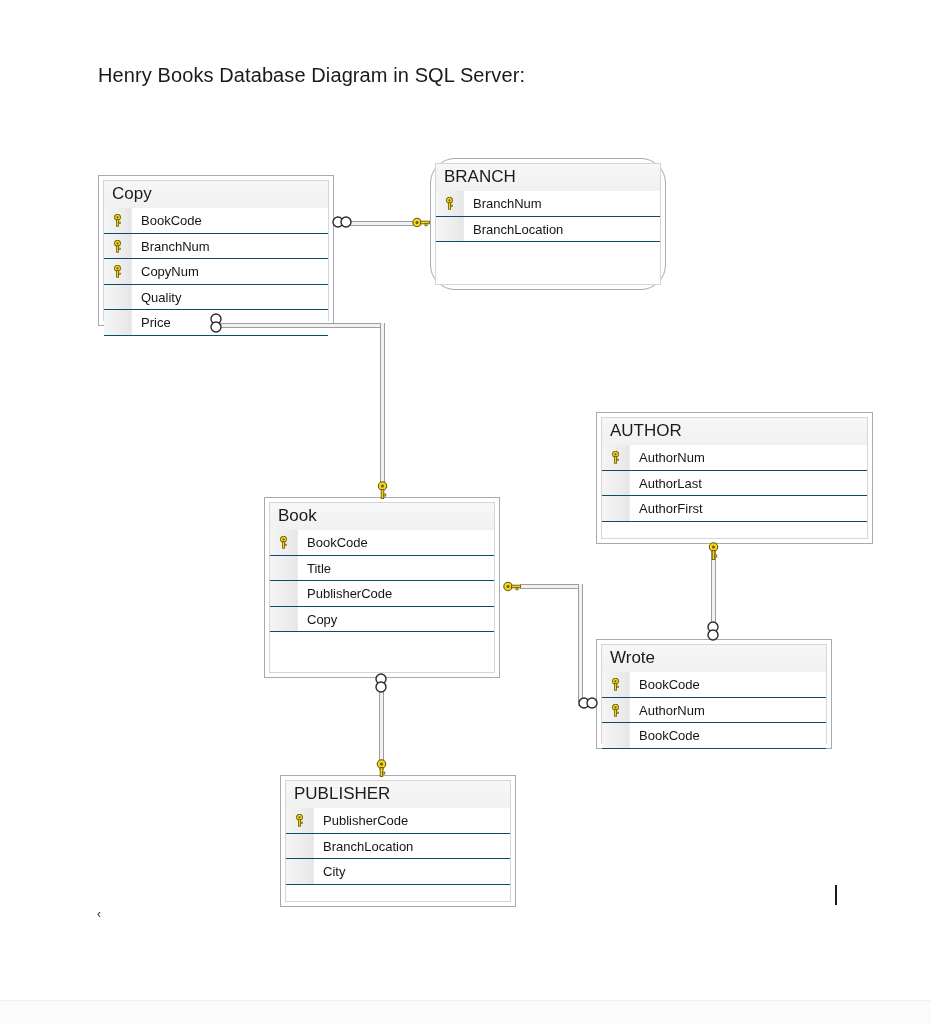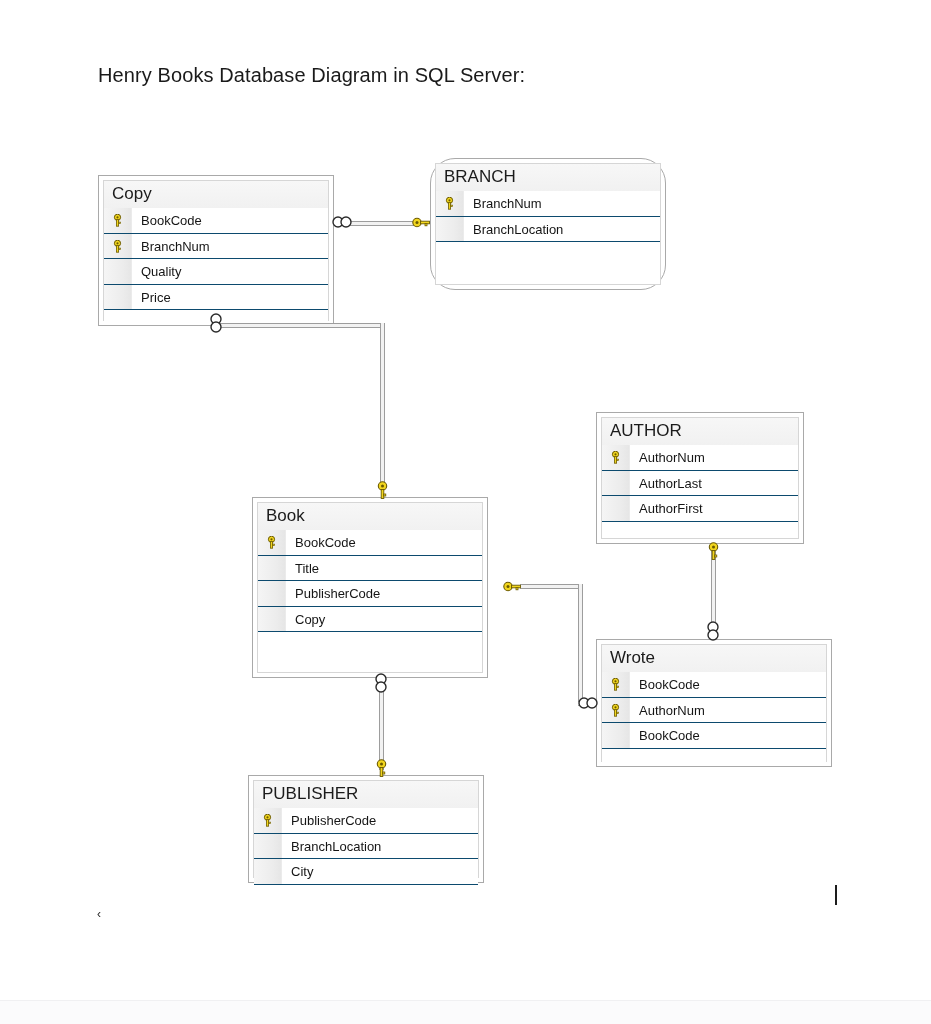--- a/index.html
+++ b/index.html
@@ -176,20 +176,31 @@
               <svg class="key-icon" width="11" height="13" viewBox="0 0 11 13">
                 <circle cx="5.5" cy="3.3" r="3.1" fill="#f2d61e" stroke="#6b5a00" stroke-width="1"></circle>
                 <circle cx="5.5" cy="3.3" r="1.1" fill="#6b5a00"></circle>
                 <rect x="4.4" y="5.6" width="2.2" height="6.6" fill="#f2d61e" stroke="#6b5a00" stroke-width="0.8"></rect>
                 <rect x="6.4" y="8.1" width="2.0" height="1.5" fill="#f2d61e" stroke="#6b5a00" stroke-width="0.7"></rect>
               </svg>
             </span>
             <span class="db-col-name">BranchNum</span>
           </div>
           <div class="db-row">
+            <span class="db-gutter">
+              <svg class="key-icon" width="11" height="13" viewBox="0 0 11 13">
+                <circle cx="5.5" cy="3.3" r="3.1" fill="#f2d61e" stroke="#6b5a00" stroke-width="1"></circle>
+                <circle cx="5.5" cy="3.3" r="1.1" fill="#6b5a00"></circle>
+                <rect x="4.4" y="5.6" width="2.2" height="6.6" fill="#f2d61e" stroke="#6b5a00" stroke-width="0.8"></rect>
+                <rect x="6.4" y="8.1" width="2.0" height="1.5" fill="#f2d61e" stroke="#6b5a00" stroke-width="0.7"></rect>
+              </svg>
+            </span>
+            <span class="db-col-name">CopyNum</span>
+          </div>
+          <div class="db-row">
             <span class="db-gutter"></span>
             <span class="db-col-name">Quality</span>
           </div>
           <div class="db-row">
             <span class="db-gutter"></span>
             <span class="db-col-name">Price</span>
           </div>
           <div class="db-filler"></div>
         </div>
       </div>
@@ -212,21 +223,21 @@
           </div>
           <div class="db-row">
             <span class="db-gutter"></span>
             <span class="db-col-name">BranchLocation</span>
           </div>
           <div class="db-filler"></div>
         </div>
       </div>
     </div>
 
-    <div class="db-table" id="tbl-book" style="left:252px; top:497px; width:236px; height:181px;">
+    <div class="db-table" id="tbl-book" style="left:264px; top:497px; width:236px; height:181px;">
       <div class="db-table-inner">
         <div class="db-table-title">Book</div>
         <div class="db-rows">
           <div class="db-row">
             <span class="db-gutter">
               <svg class="key-icon" width="11" height="13" viewBox="0 0 11 13">
                 <circle cx="5.5" cy="3.3" r="3.1" fill="#f2d61e" stroke="#6b5a00" stroke-width="1"></circle>
                 <circle cx="5.5" cy="3.3" r="1.1" fill="#6b5a00"></circle>
                 <rect x="4.4" y="5.6" width="2.2" height="6.6" fill="#f2d61e" stroke="#6b5a00" stroke-width="0.8"></rect>
                 <rect x="6.4" y="8.1" width="2.0" height="1.5" fill="#f2d61e" stroke="#6b5a00" stroke-width="0.7"></rect>
@@ -244,21 +255,21 @@
           </div>
           <div class="db-row">
             <span class="db-gutter"></span>
             <span class="db-col-name">Copy</span>
           </div>
           <div class="db-filler"></div>
         </div>
       </div>
     </div>
 
-    <div class="db-table" id="tbl-author" style="left:596px; top:412px; width:208px; height:132px;">
+    <div class="db-table" id="tbl-author" style="left:596px; top:412px; width:277px; height:132px;">
       <div class="db-table-inner">
         <div class="db-table-title">AUTHOR</div>
         <div class="db-rows">
           <div class="db-row">
             <span class="db-gutter">
               <svg class="key-icon" width="11" height="13" viewBox="0 0 11 13">
                 <circle cx="5.5" cy="3.3" r="3.1" fill="#f2d61e" stroke="#6b5a00" stroke-width="1"></circle>
                 <circle cx="5.5" cy="3.3" r="1.1" fill="#6b5a00"></circle>
                 <rect x="4.4" y="5.6" width="2.2" height="6.6" fill="#f2d61e" stroke="#6b5a00" stroke-width="0.8"></rect>
                 <rect x="6.4" y="8.1" width="2.0" height="1.5" fill="#f2d61e" stroke="#6b5a00" stroke-width="0.7"></rect>
@@ -272,21 +283,21 @@
           </div>
           <div class="db-row">
             <span class="db-gutter"></span>
             <span class="db-col-name">AuthorFirst</span>
           </div>
           <div class="db-filler"></div>
         </div>
       </div>
     </div>
 
-    <div class="db-table" id="tbl-wrote" style="left:596px; top:639px; width:236px; height:128px;">
+    <div class="db-table" id="tbl-wrote" style="left:596px; top:639px; width:236px; height:110px;">
       <div class="db-table-inner">
         <div class="db-table-title">Wrote</div>
         <div class="db-rows">
           <div class="db-row">
             <span class="db-gutter">
               <svg class="key-icon" width="11" height="13" viewBox="0 0 11 13">
                 <circle cx="5.5" cy="3.3" r="3.1" fill="#f2d61e" stroke="#6b5a00" stroke-width="1"></circle>
                 <circle cx="5.5" cy="3.3" r="1.1" fill="#6b5a00"></circle>
                 <rect x="4.4" y="5.6" width="2.2" height="6.6" fill="#f2d61e" stroke="#6b5a00" stroke-width="0.8"></rect>
                 <rect x="6.4" y="8.1" width="2.0" height="1.5" fill="#f2d61e" stroke="#6b5a00" stroke-width="0.7"></rect>
@@ -307,21 +318,21 @@
           </div>
           <div class="db-row">
             <span class="db-gutter"></span>
             <span class="db-col-name">BookCode</span>
           </div>
           <div class="db-filler"></div>
         </div>
       </div>
     </div>
 
-    <div class="db-table" id="tbl-publisher" style="left:248px; top:775px; width:236px; height:108px;">
+    <div class="db-table" id="tbl-publisher" style="left:280px; top:775px; width:236px; height:132px;">
       <div class="db-table-inner">
         <div class="db-table-title">PUBLISHER</div>
         <div class="db-rows">
           <div class="db-row">
             <span class="db-gutter">
               <svg class="key-icon" width="11" height="13" viewBox="0 0 11 13">
                 <circle cx="5.5" cy="3.3" r="3.1" fill="#f2d61e" stroke="#6b5a00" stroke-width="1"></circle>
                 <circle cx="5.5" cy="3.3" r="1.1" fill="#6b5a00"></circle>
                 <rect x="4.4" y="5.6" width="2.2" height="6.6" fill="#f2d61e" stroke="#6b5a00" stroke-width="0.8"></rect>
                 <rect x="6.4" y="8.1" width="2.0" height="1.5" fill="#f2d61e" stroke="#6b5a00" stroke-width="0.7"></rect>

